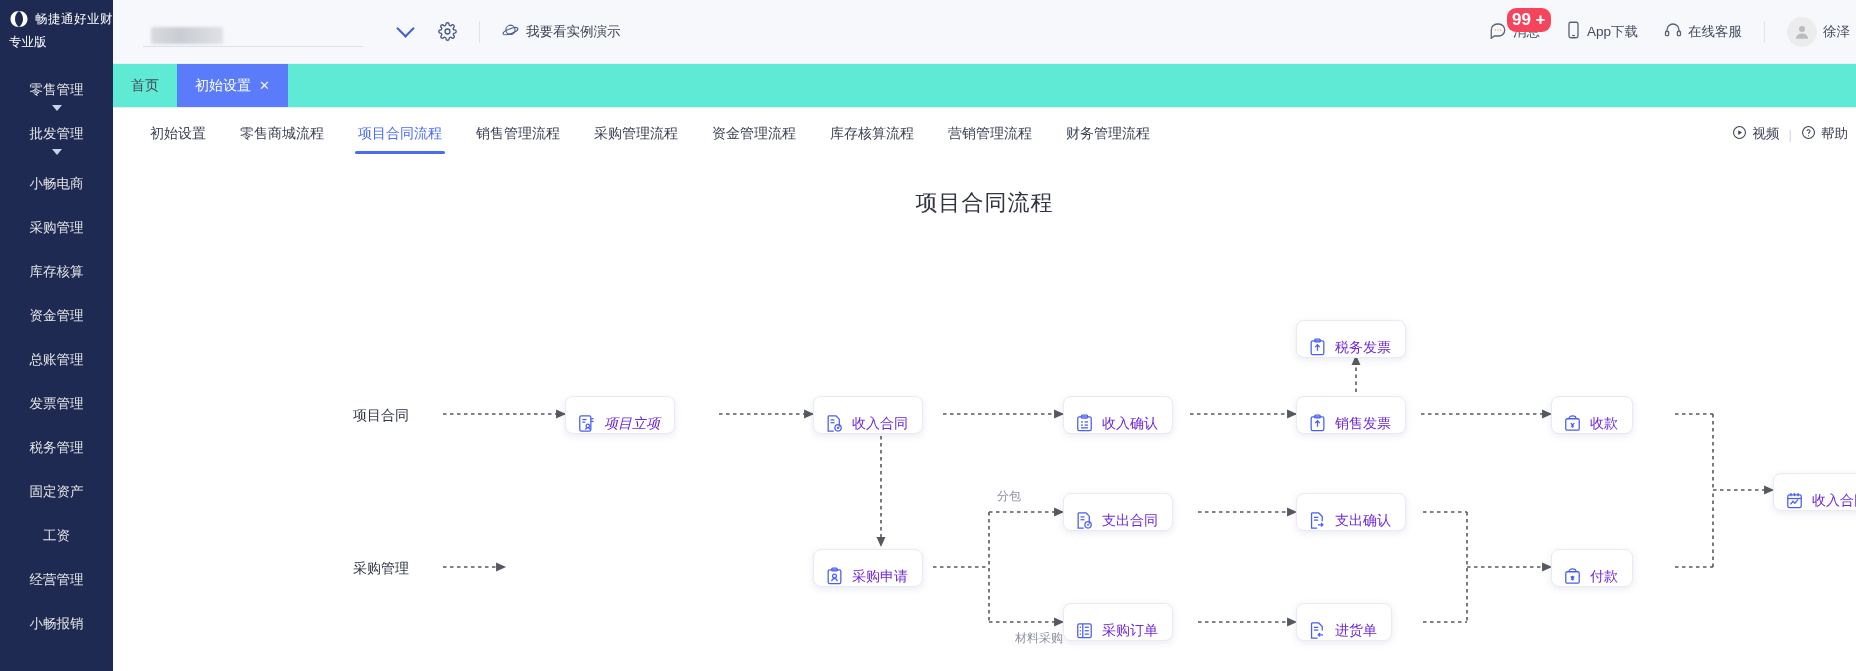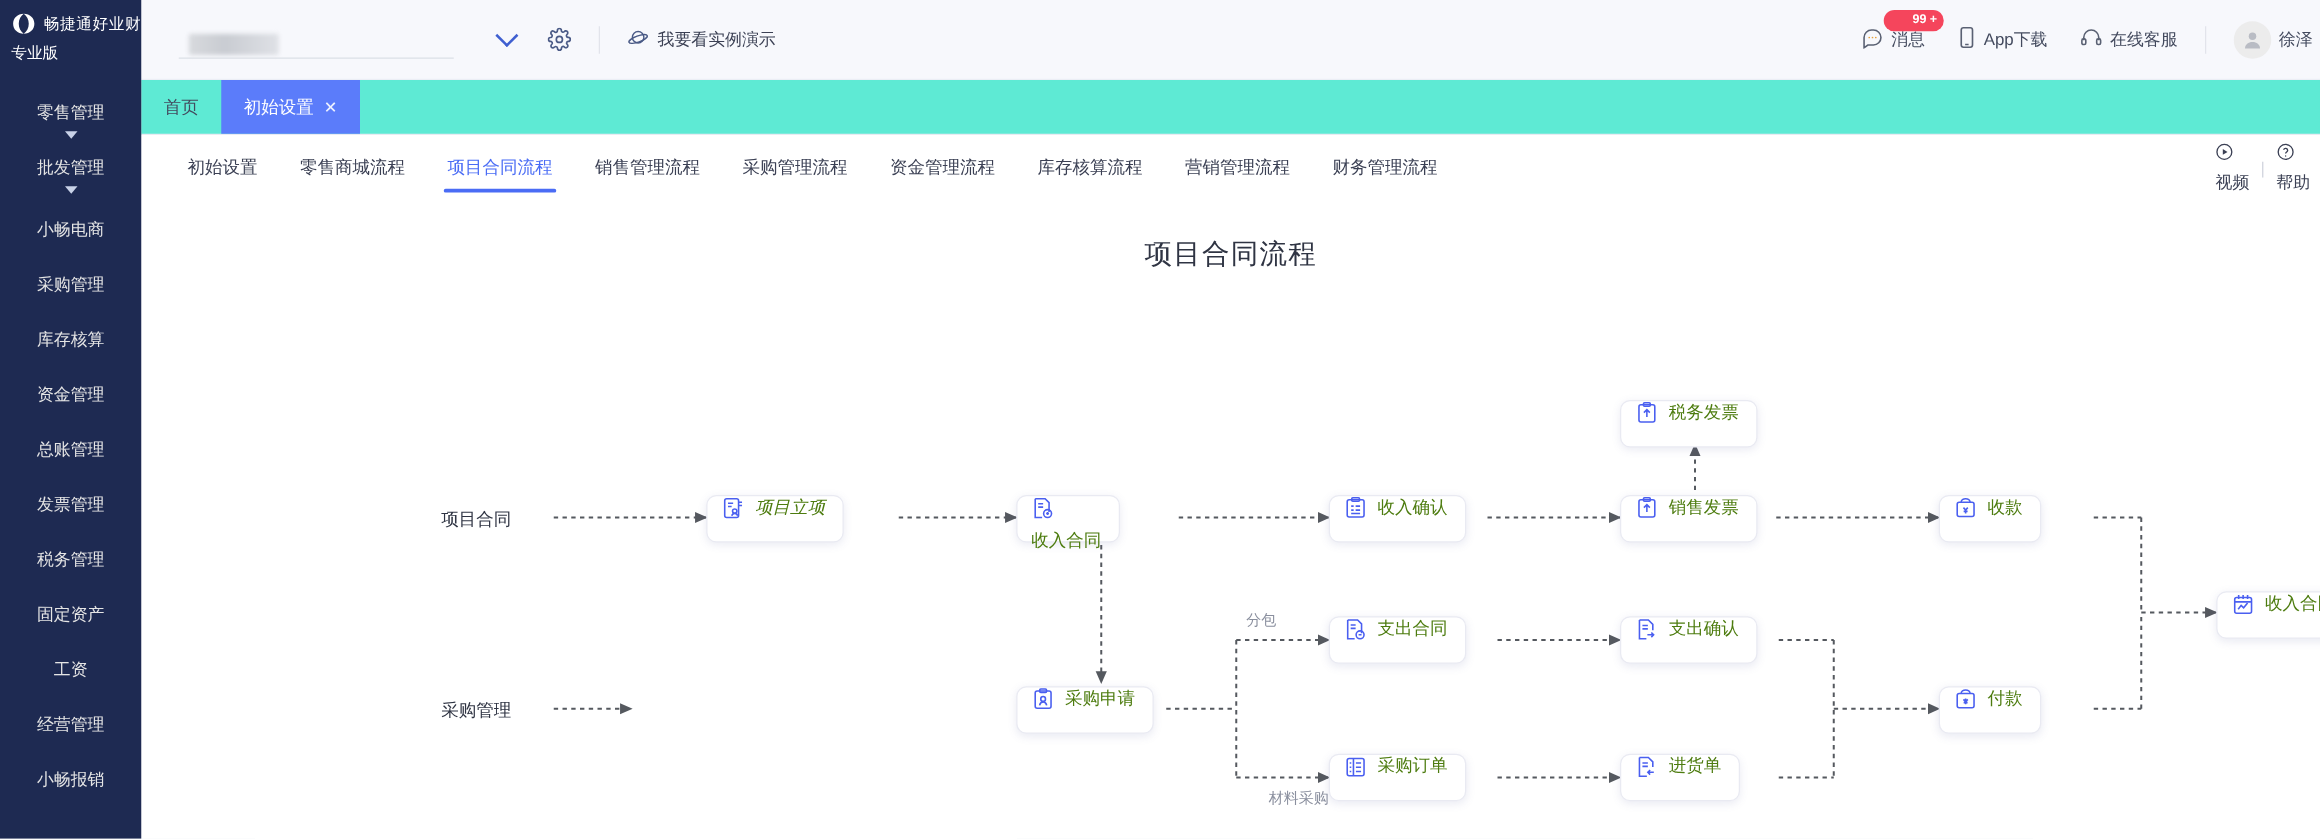--- a/index.html
+++ b/index.html
@@ -80,22 +80,22 @@
   .topbar-right {
     margin-left: auto; display: flex; align-items: center; padding-right: 6px;
   }
   .tr-item {
     display: flex; align-items: center; gap: 6px; color: #434a5e;
     font-size: 13.5px; margin-left: 26px; cursor: pointer; position: relative;
     white-space: nowrap;
   }
   .badge {
     position: absolute; top: -13px; left: 18px;
-    background: #f5455c; color: #fff; font-size: 10px; line-height: 1;
-    padding: 3px 5px 4px 23px; border-radius: 9px; font-weight: bold;
+    background: #f5455c; color: #fff; font-size: 17px; line-height: 1;
+    padding: 3px 5px 4px 5px; border-radius: 9px; font-weight: bold;
   }
   .avatar {
     width: 30px; height: 30px; border-radius: 50%; background: #ececec;
     display: flex; align-items: center; justify-content: center; flex: none;
   }
   .uname { color: #434a5e; font-size: 13.5px; }
 
   
   .pagetabs {
     position: absolute; left: 113px; top: 64px; right: 0; height: 44px;
@@ -125,38 +125,38 @@
   }
   .stab.active { color: #4a6cf5; }
   .stab.active::after {
     content: ""; position: absolute; left: 14px; right: 14px; bottom: 6px;
     height: 3px; background: #4a6cf5; border-radius: 2px;
   }
   .subtabs-right {
     margin-left: auto; display: flex; align-items: center;
     padding-right: 8px; gap: 0; color: #3b4054; font-size: 13.5px;
   }
-  .srlink { display: flex; align-items: flex-start; gap: 5px; cursor: pointer; flex-direction: column; }
+  .srlink { display: flex; align-items: center; gap: 5px; cursor: pointer; }
   .sr-sep { margin: 0 9px; color: #d4d7e0; }
 
   
   .canvas { position: relative; width: 100%; height: 515px; }
   .flow-title {
     position: absolute; left: 0; right: 0; top: 28px; text-align: center;
     font-size: 22px; color: #2f3443; letter-spacing: 1px;
   }
   .row-label {
     position: absolute; font-size: 14px; color: #2f3443; white-space: nowrap;
   }
   .node {
     position: absolute; height: 38px; background: #fff;
     border: 1px solid #e9eaf2; border-radius: 8px;
     box-shadow: 0 2px 7px rgba(90,100,160,.13);
-    display: flex; align-items: flex-start; gap: 8px; padding: 0 14px 0 11px;
-    font-size: 14px; color: #4d7c0f; cursor: pointer; white-space: nowrap;
+    display: flex; align-items: flex-end; gap: 8px; padding: 0 14px 0 11px;
+    font-size: 14px; color: #6d28d9; cursor: pointer; white-space: nowrap;
   }
   .node .ico { flex: none; display: flex; align-items: center; }
   .branch-label {
     position: absolute; font-size: 12px; color: #8a8f9e; white-space: nowrap;
   }
   svg.wires { position: absolute; left: 0; top: 0; width: 100%; height: 515px; pointer-events: none; }
 </style>
 </head>
 <body>
 
@@ -414,21 +414,21 @@
               <line x1="6.8" y1="10.3" x2="10.5" y2="10.3"></line>
             <circle cx="13.6" cy="15" r="2.2"></circle>
               <path d="M10.6 19.8c.5-1.6 1.6-2.5 3-2.5s2.5.9 3 2.5"></path>
             <line x1="17.5" y1="6" x2="21" y2="6"></line>
               <line x1="17.5" y1="9.4" x2="21" y2="9.4"></line>
           </svg>
         </span>
         <span>项目立项</span>
       </div>
 
-      <div class="node" style="left:700px; top:236px;flex-direction:column;">
+      <div class="node" style="left:700px; top:236px;">
         <span class="ico">
           <svg width="19" height="19" viewBox="0 0 24 24" fill="none" stroke="#4a5ff0" stroke-width="1.6">
             <path d="M4 2.5h10l4 4v9.5"></path>
               <path d="M4 2.5v19h7"></path>
             <line x1="7" y1="7.5" x2="12" y2="7.5"></line>
               <line x1="7" y1="11" x2="12" y2="11"></line>
             <circle cx="16.5" cy="17.5" r="4"></circle>
               <path d="M15 17.5h3M16.5 16v3"></path>
           </svg>
         </span>

